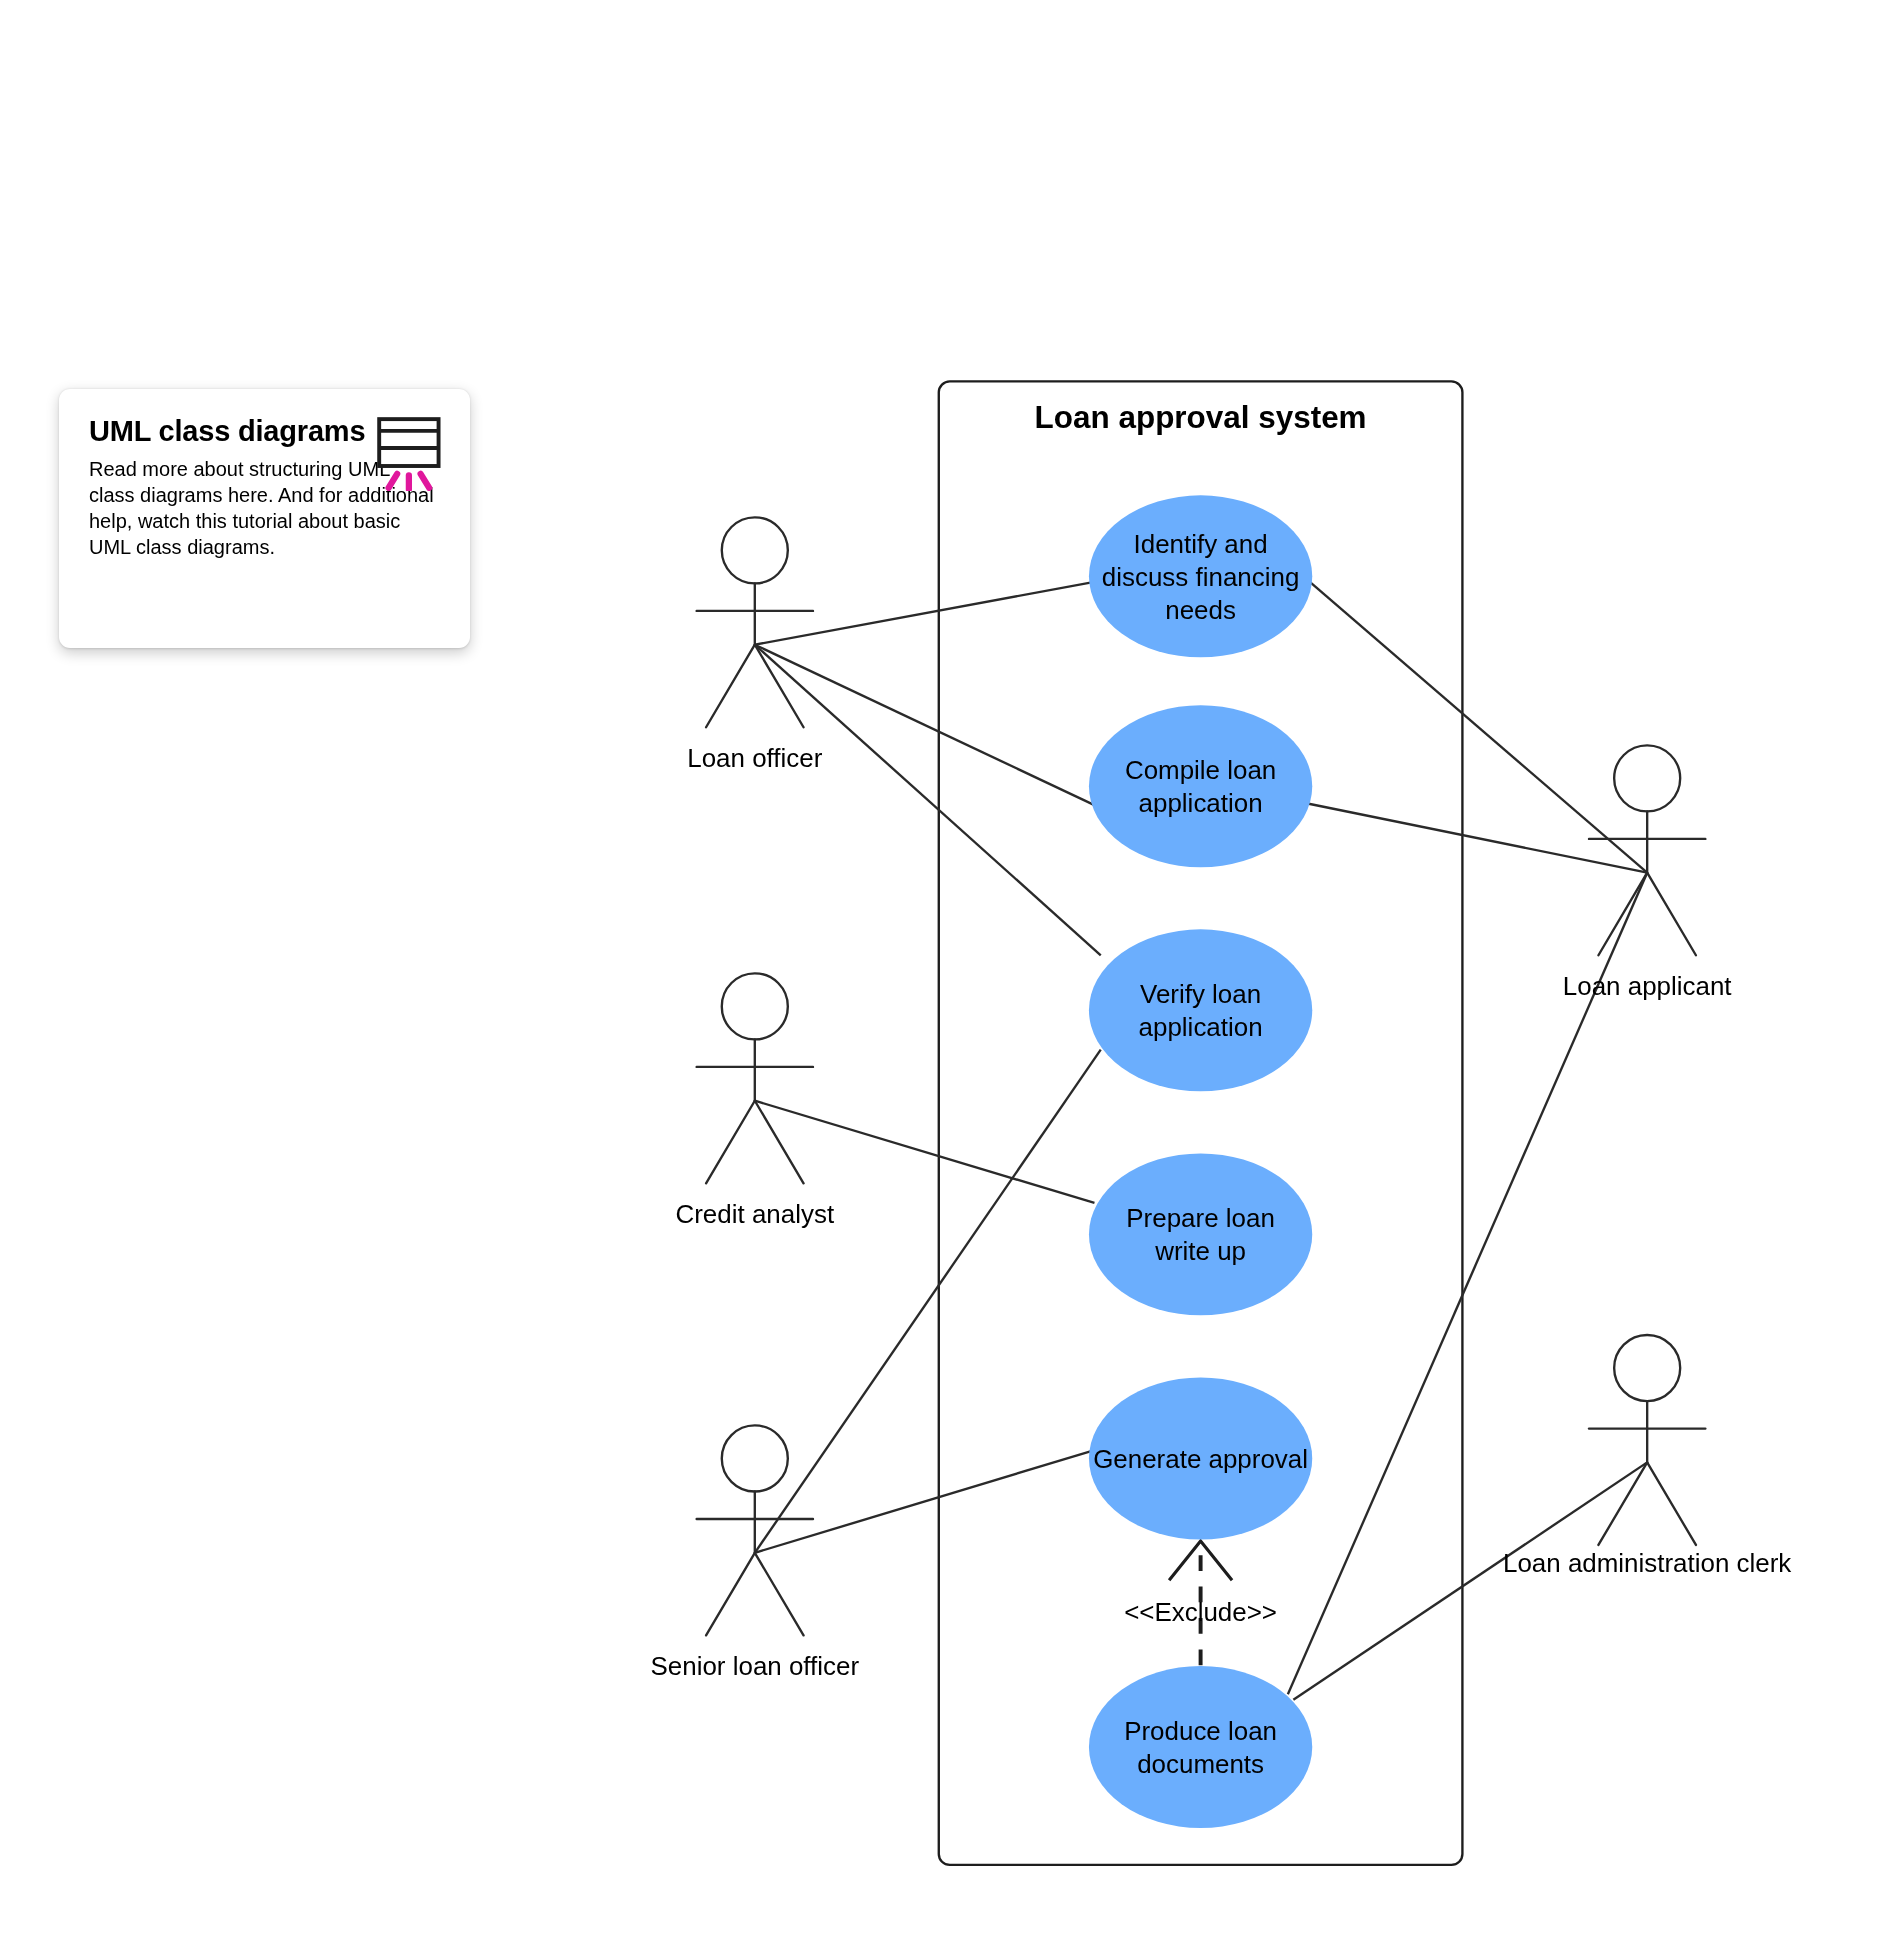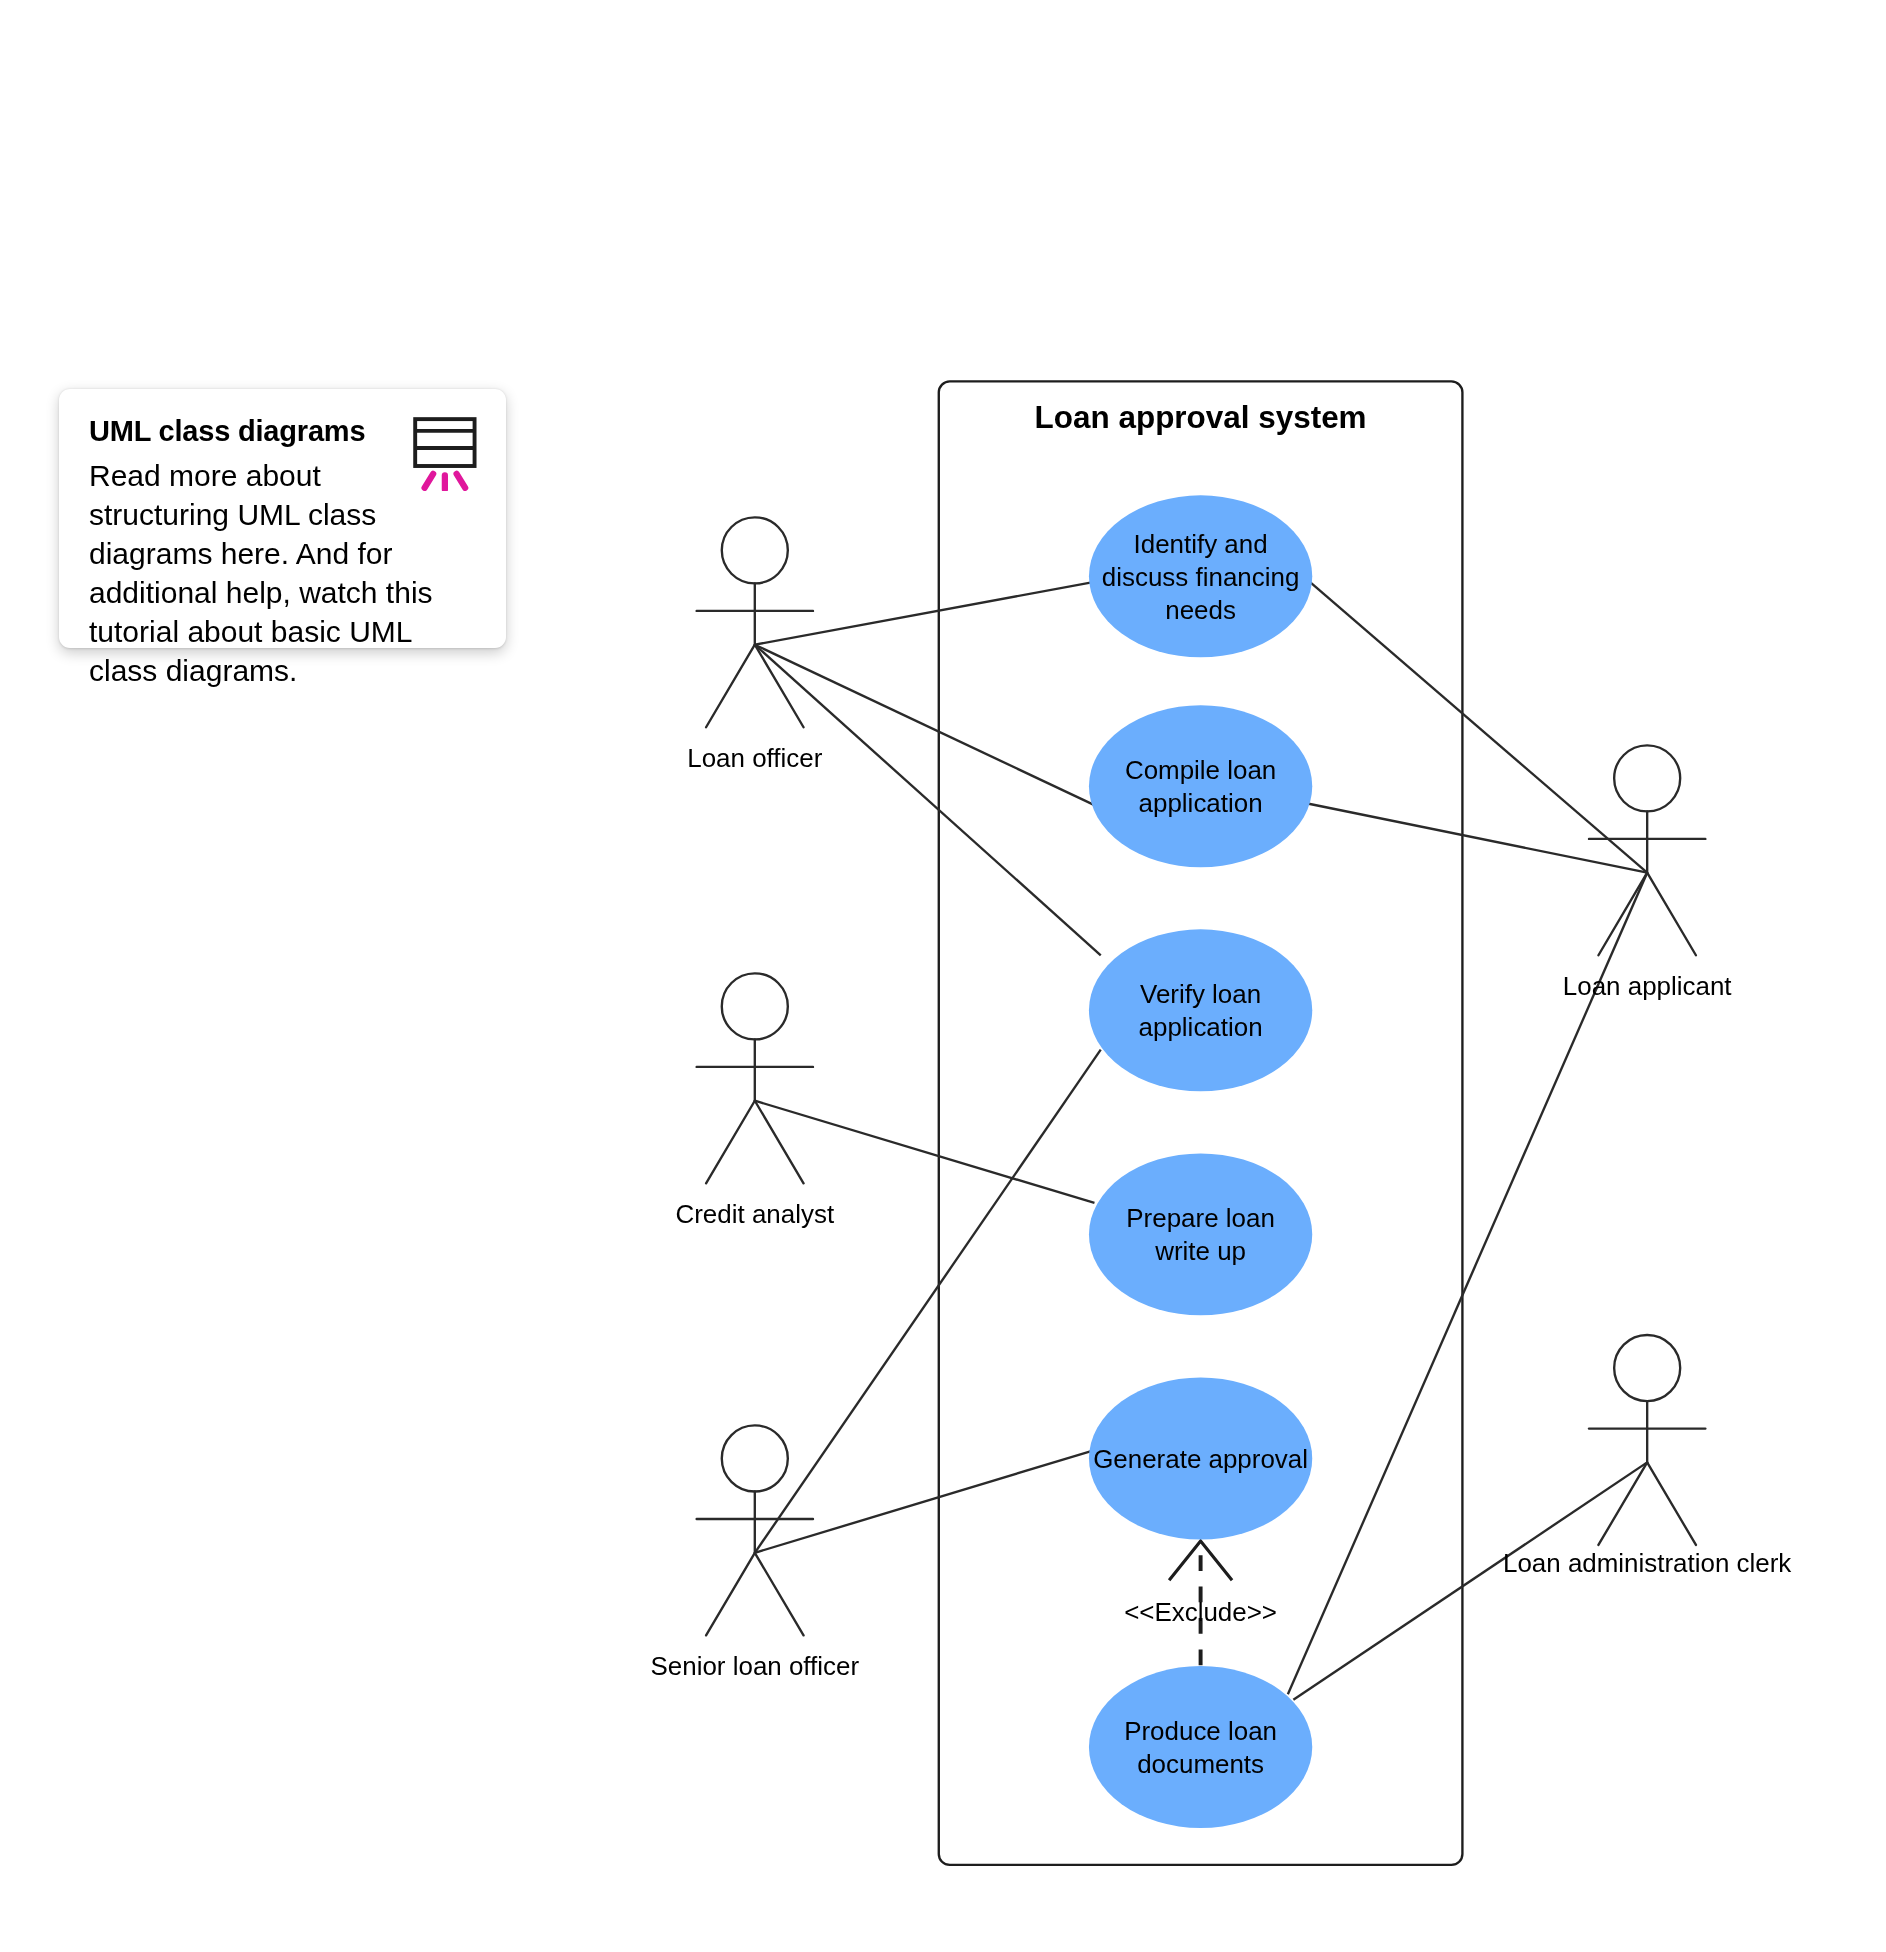--- a/index.html
+++ b/index.html
@@ -3,27 +3,27 @@
 <meta charset="utf-8">
 <style>
   html,body{margin:0;padding:0;background:#ffffff;}
   body{width:1887px;height:1953px;position:relative;overflow:hidden;
        font-family:"Liberation Sans","DejaVu Sans",sans-serif;color:#000;}
 
   #stage{position:absolute;left:0;top:0;width:1887px;height:1953px;}
 
   
   .info-card{
-    position:absolute;left:59px;top:389px;width:447px;height:259px;
+    position:absolute;left:59px;top:389px;width:411px;height:259px;
     background:#ffffff;border-radius:11px;
     box-shadow:0 4.7px 14px rgba(0,0,0,.20), 0 0.8px 2.4px rgba(0,0,0,.12);
     box-sizing:border-box;padding:27px 30px 0 30px;
   }
   .info-title{font-size:29px;font-weight:bold;line-height:1.1;margin:0 0 7.9px 0;letter-spacing:-0.2px;}
-  .info-body{font-size:30px;line-height:1.30;margin:0;max-width:369px;}
+  .info-body{font-size:20px;line-height:1.30;margin:0;max-width:369px;}
   .info-icon{position:absolute;right:22px;top:27px;width:72px;height:75px;}
 
   
   #canvas{position:absolute;left:0;top:0;width:1887px;height:1953px;}
 
   .sysbox{fill:none;stroke:#1d1d1d;stroke-width:3;}
   .sys-title{font-family:"Liberation Sans","DejaVu Sans",sans-serif;
              font-size:40px;font-weight:bold;text-anchor:middle;fill:#000;}
 
   .uc-ellipse{fill:#6BAEFD;stroke:none;}

